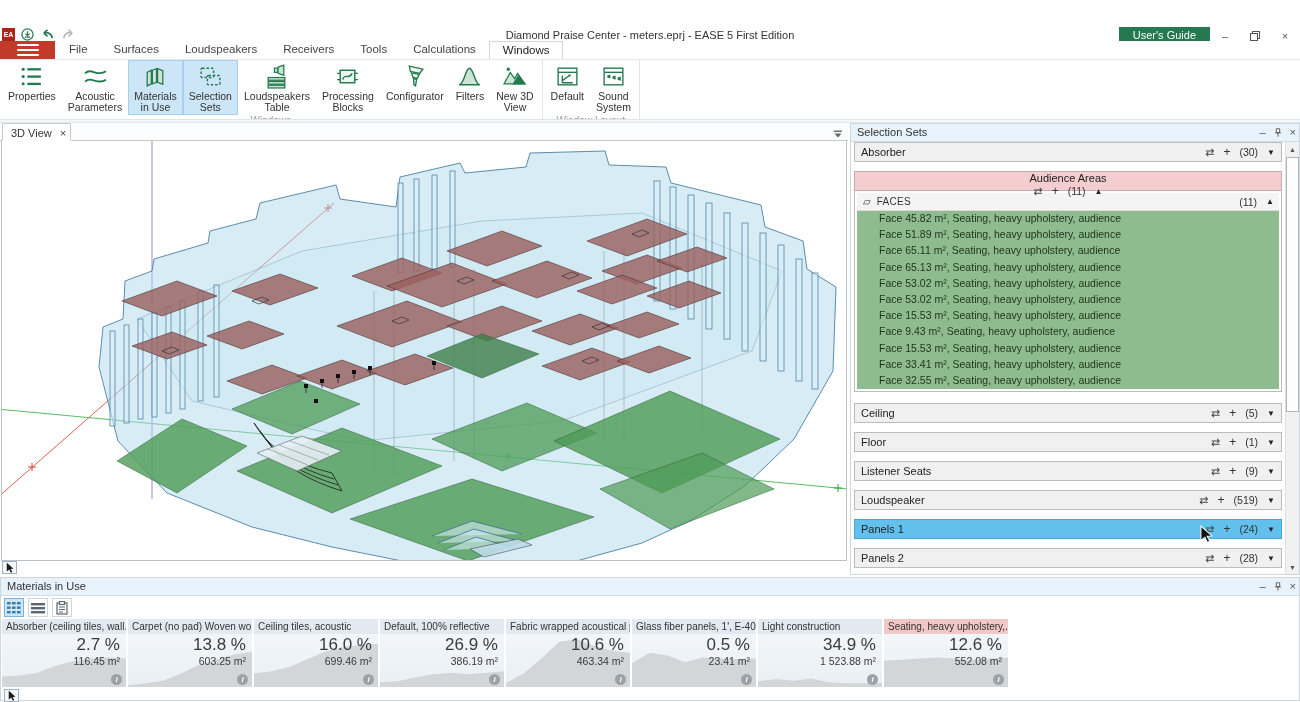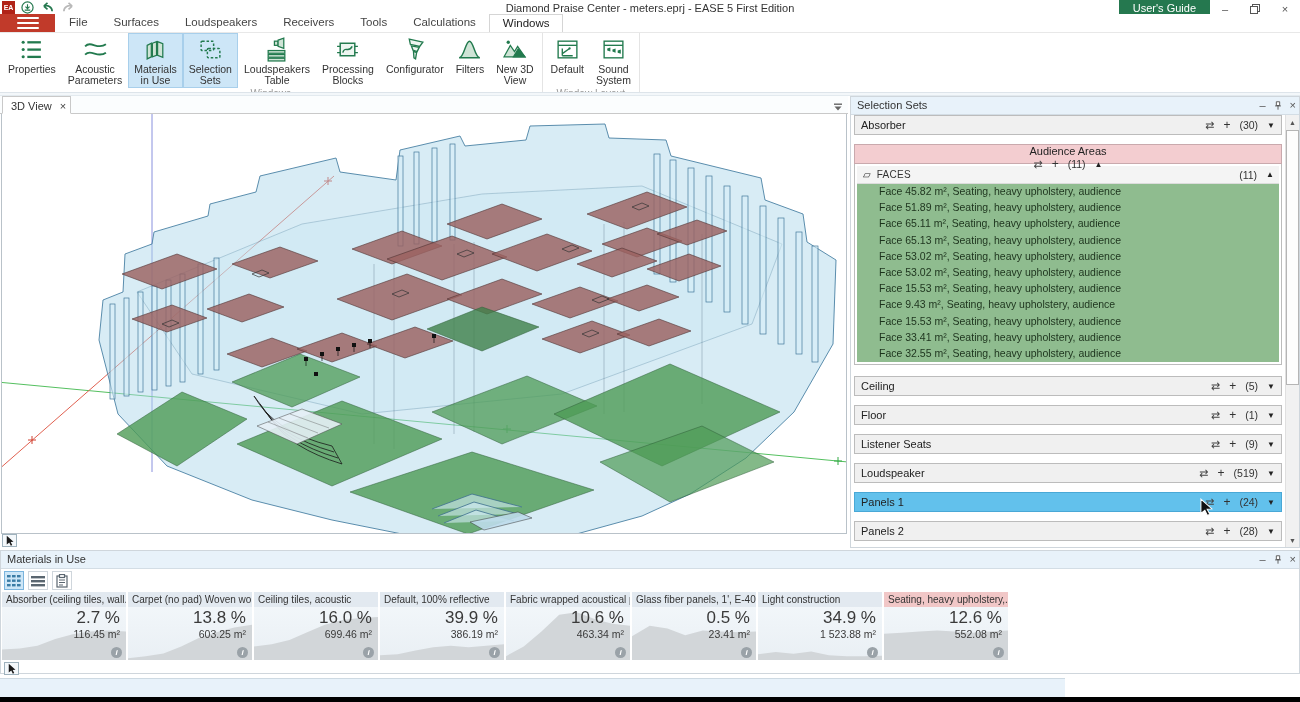--- a/index.html
+++ b/index.html
@@ -1,18 +1,18 @@
 <!DOCTYPE html>
 <html><head>
 <meta charset="utf-8">
 <style>
   * { box-sizing: border-box; margin: 0; padding: 0; }
   html,body { width:1300px; height:702px; }
   body { font-family:"Liberation Sans", sans-serif; background:#fff; position:relative; overflow:hidden; color:#333; }
-  #app { position:absolute; inset:0; background:#fff; }
+  #app { position:absolute; inset:0; background:#fff;margin-top:27px; }
 
   
   .titlebar { position:absolute; left:0; top:0; width:1300px; height:16px; background:#fff; }
   .qat { position:absolute; left:2px; top:1px; display:flex; gap:6px; align-items:center; }
   .qat .logo { width:13px; height:13px; background:#b02318; color:#fff; font-size:7px; font-weight:bold; display:flex; align-items:center; justify-content:center; }
   .qat svg { display:block; }
   .apptitle { position:absolute; left:0; right:0; top:2px; text-align:center; font-size:11px; color:#333; }
   .winctl { position:absolute; right:0; top:0; display:flex; align-items:flex-end; }
   .guide-btn { background:#25784f; color:#fff; font-size:11px; padding:2px 14px 3px; margin-top:0; cursor:pointer; }
   .wbtn { width:30px; height:16px; display:flex; align-items:center; justify-content:center; font-size:11px; color:#555; cursor:pointer; }
@@ -665,21 +665,21 @@
             <div class="marea">699.46 m²</div>
             <span class="minfo">i</span>
           </div>
         </div>
         <div class="mcard">
           <div class="mhead">Default, 100% reflective</div>
           <div class="mbody">
             <svg class="spark" viewBox="0 0 100 40" preserveAspectRatio="none">
               <polygon points="0,40 0.0,36.4 14.3,35.7 28.6,32.8 42.9,30.3 57.1,29.2 71.4,30.3 85.7,29.2 100.0,28.1 100,40" fill="#d2d6d9"></polygon>
             </svg>
-            <div class="mpct">39.9 %</div>
+            <div class="mpct">26.9 %</div>
             <div class="marea">386.19 m²</div>
             <span class="minfo">i</span>
           </div>
         </div>
         <div class="mcard">
           <div class="mhead">Fabric wrapped acoustical p...</div>
           <div class="mbody">
             <svg class="spark" viewBox="0 0 100 40" preserveAspectRatio="none">
               <polygon points="0,40 0.0,37.1 14.3,29.9 28.6,18.4 42.9,5.8 57.1,4.0 71.4,9.0 85.7,12.6 100.0,14.1 100,40" fill="#d2d6d9"></polygon>
             </svg>

